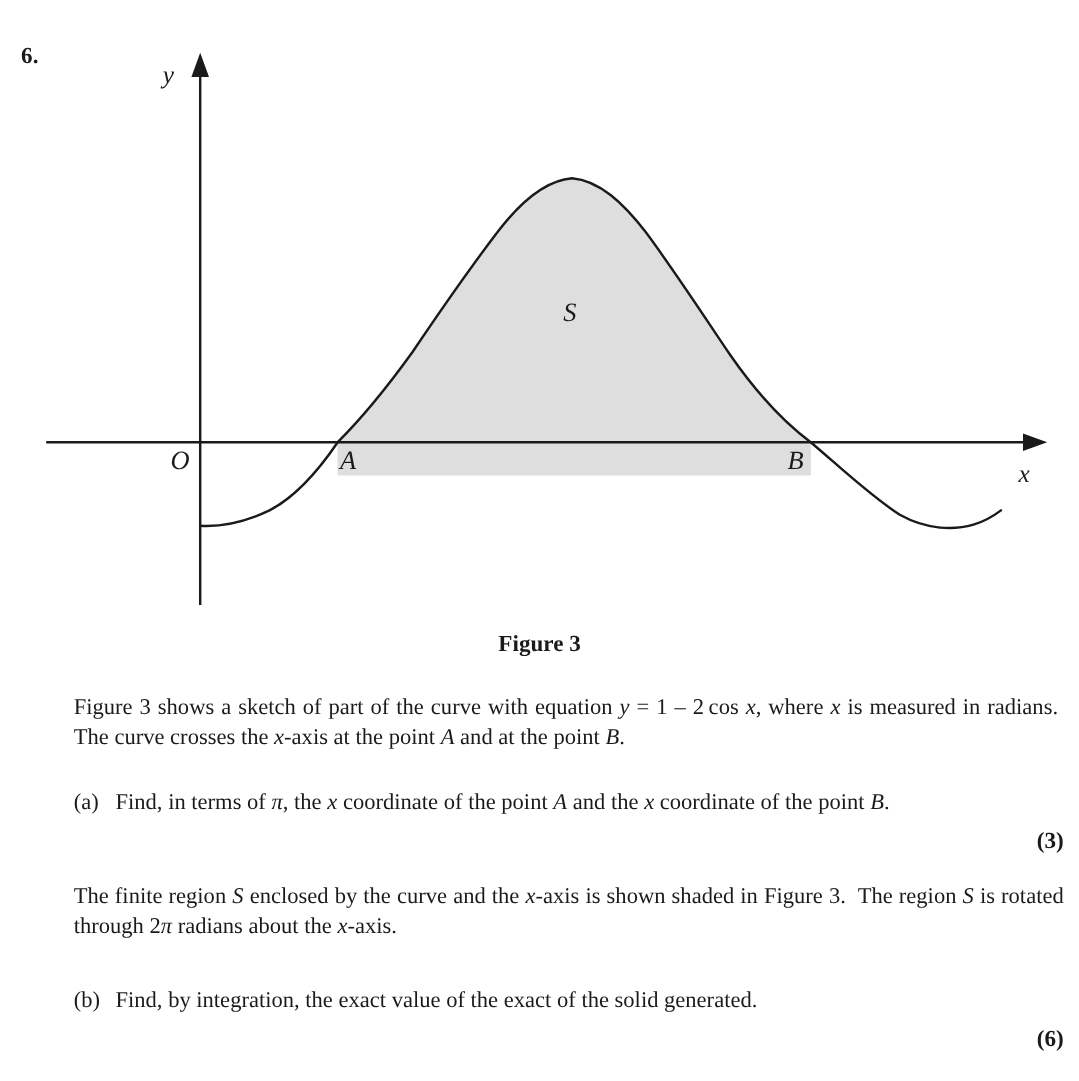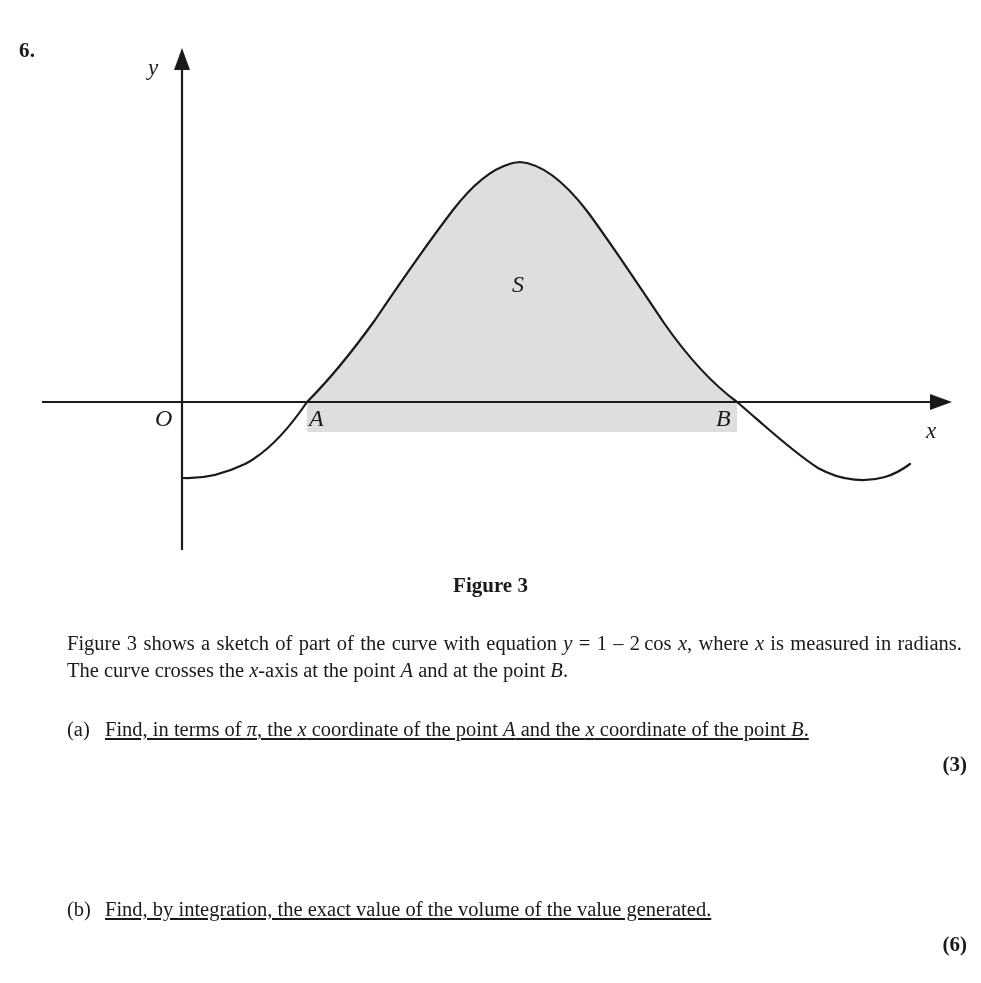--- a/index.html
+++ b/index.html
@@ -99,21 +99,20 @@
     display: flex;
     align-items: flex-start;
   }
   .part-tag {
     flex: 0 0 auto;
     width: 38px;
   }
   .part-text {
     flex: 1 1 auto;
     text-align: justify;
-    text-decoration: underline;
   }
 
   .marks {
     position: absolute;
     width: 900px;
     left: 67px;
     text-align: right;
     font-size: 21px;
     font-weight: bold;
   }
@@ -189,22 +188,25 @@
   </div>
 
   <div class="part a">
     <div class="part-row">
       <span class="part-tag">(a)</span>
       <span class="part-text">Find, in terms of <i class="mvar">π</i>, the <i class="mvar">x</i> coordinate of the point <i class="mvar">A</i> and the <i class="mvar">x</i> coordinate of the point <i class="mvar">B</i>.</span>
     </div>
   </div>
   <div class="marks m1">(3)</div>
 
+  <div class="body-block p2">
+    The finite region <i class="mvar">S</i> enclosed by the curve and the <i class="mvar">x</i>-axis is shown shaded in Figure 3.&nbsp; The region <i class="mvar">S</i> is rotated through 2<i class="mvar">π</i> radians about the <i class="mvar">x</i>-axis.
+  </div>
 
   <div class="part b">
     <div class="part-row">
       <span class="part-tag">(b)</span>
-      <span class="part-text">Find, by integration, the exact value of the volume of the value generated.</span>
+      <span class="part-text">Find, by integration, the exact value of the exact of the solid generated.</span>
     </div>
   </div>
   <div class="marks m2">(6)</div>
 
 </div>
 
 </body></html>

